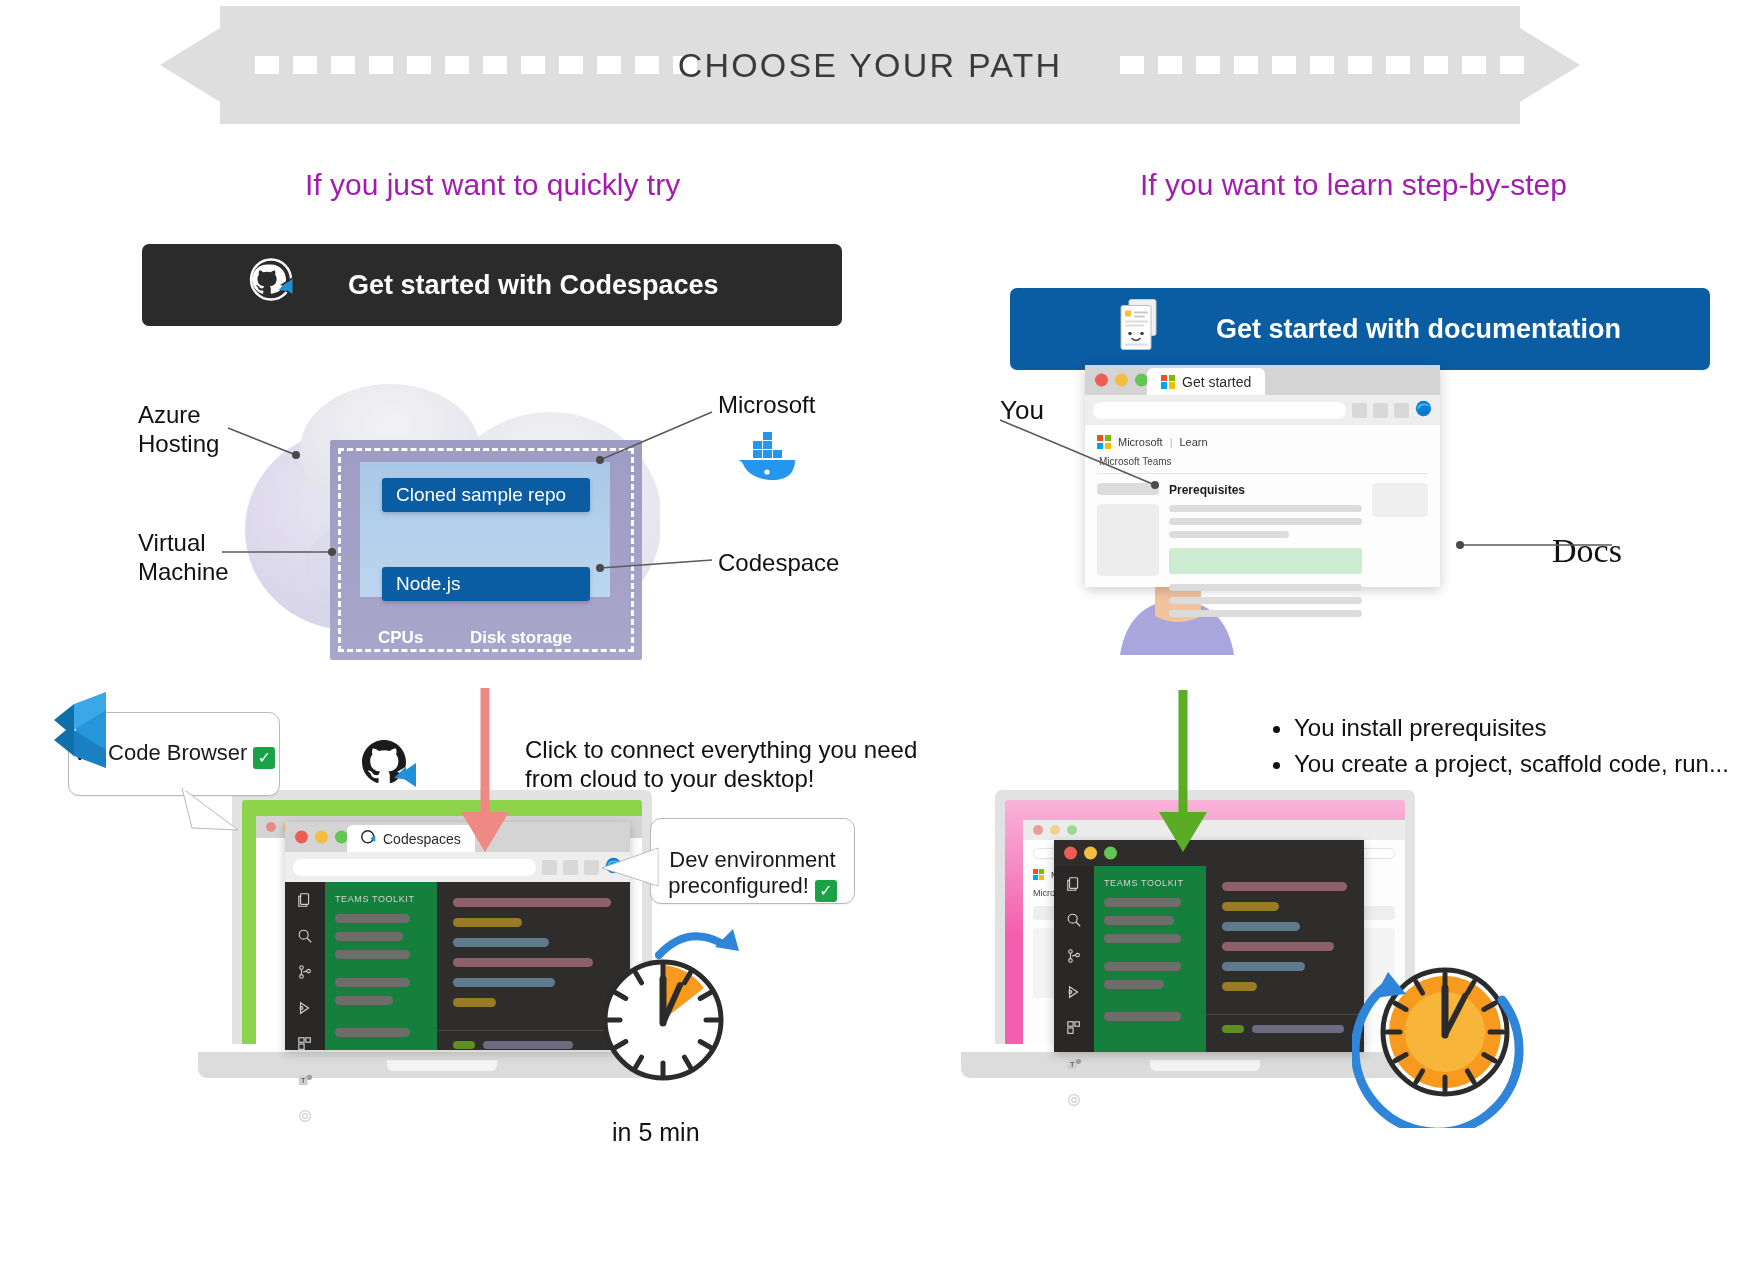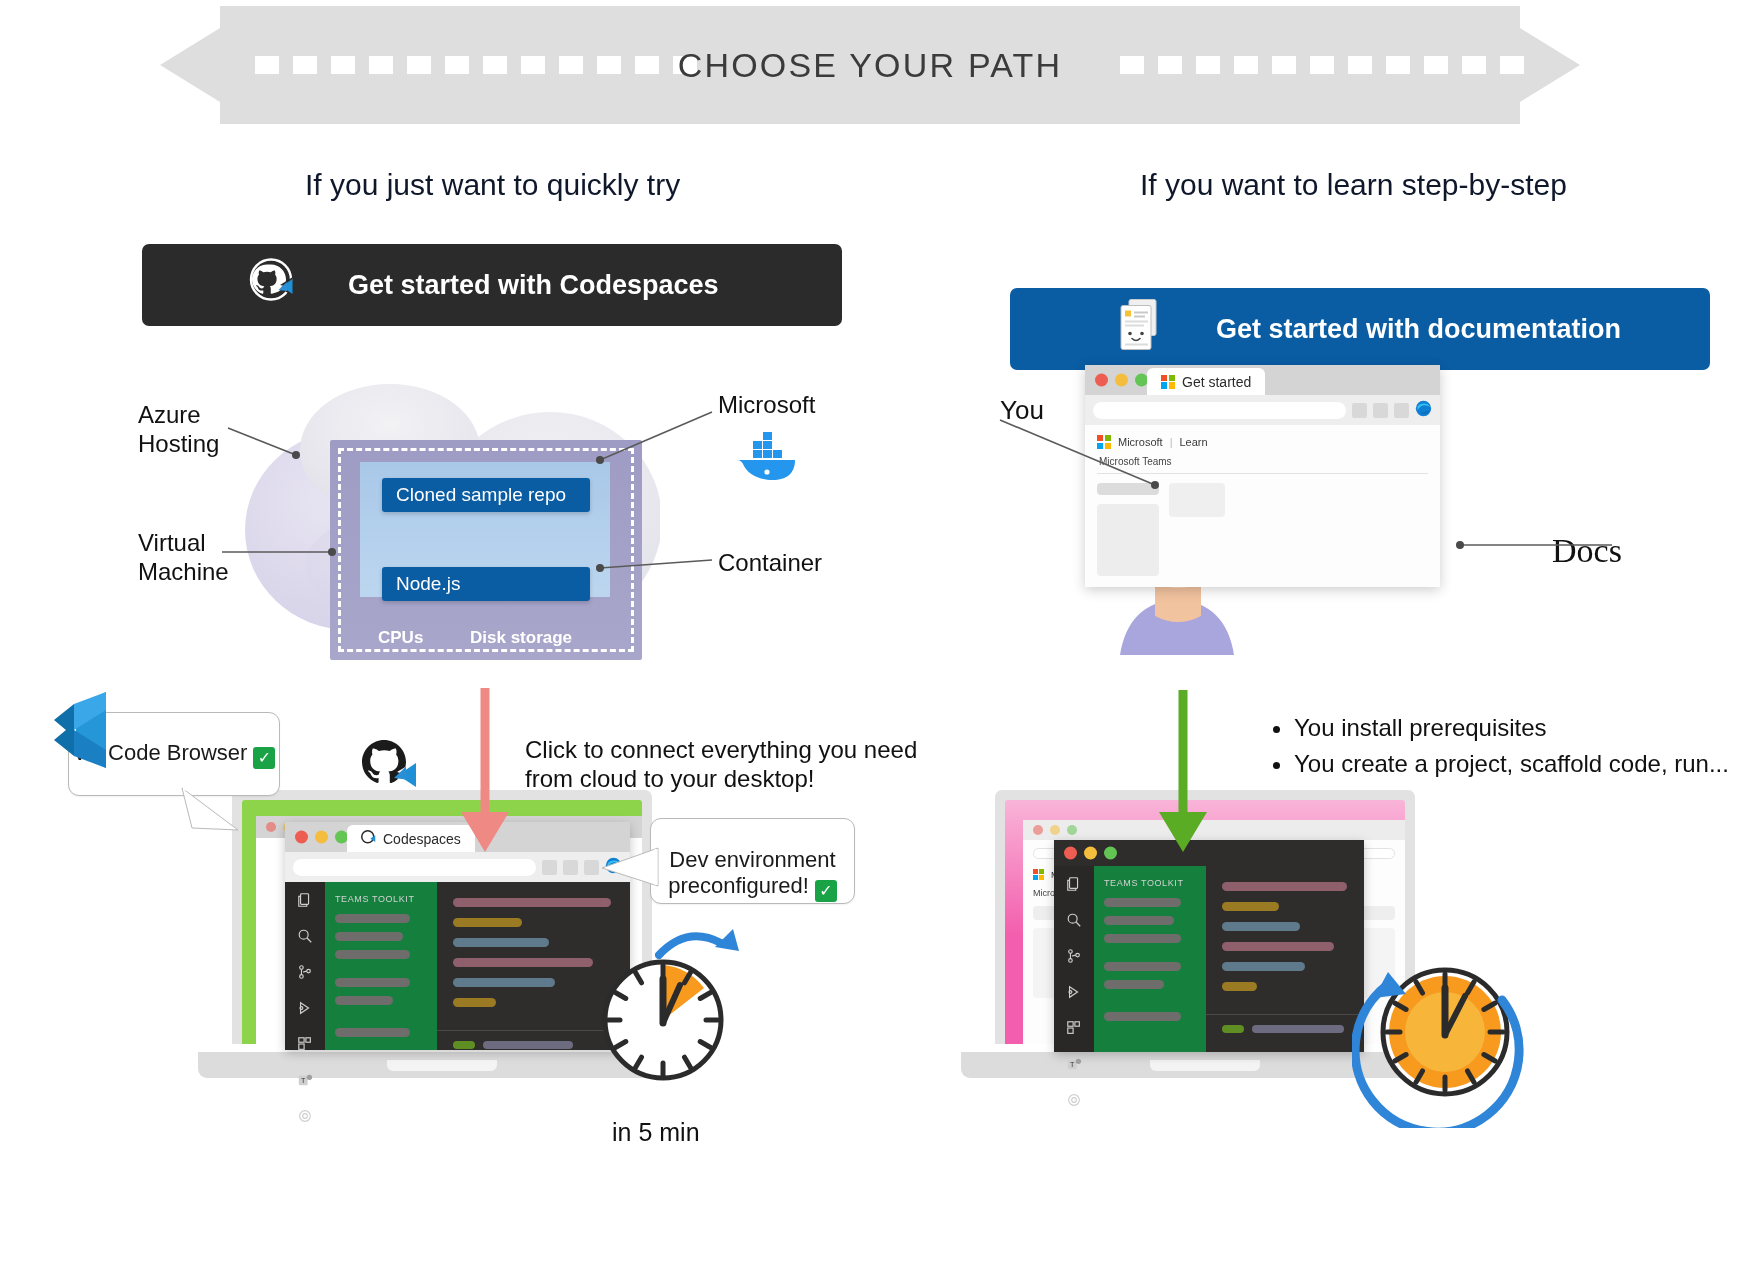--- a/index.html
+++ b/index.html
@@ -17,21 +17,21 @@
   
   #banner { position:absolute; left:160px; top:6px; width:1420px; height:118px; }
   #banner svg { display:block; }
   .banner-title {
     position:absolute; left:0; top:0; width:1420px; height:118px;
     display:flex; align-items:center; justify-content:center;
     font-size:34px; letter-spacing:2.2px; color:#3b3b3b; font-weight:400;
   }
 
   
-  .col-head { position:absolute; font-size:30px; color:#0f172a; white-space:nowrap; }
+  .col-head { position:absolute; font-size:30px; color:#a21caf; white-space:nowrap; }
   #head-left  { left:305px;  top:168px; }
   #head-right { left:1140px; top:168px; }
 
   
   .cta {
     position:absolute; border-radius:7px;
     display:flex; align-items:center; gap:22px;
     padding-left:96px;
     font-size:27px; font-weight:700; color:#ffffff;
   }
@@ -260,21 +260,21 @@
       </g>
       <circle cx="34" cy="44" r="2.6" fill="#fff"></circle>
     </svg>
   </div>
 
   <div class="lab" style="left:138px;top:400px;">Azure
 Hosting</div>
   <div class="lab" style="left:138px;top:528px;">Virtual
 Machine</div>
   <div class="lab" style="left:718px;top:390px;">Microsoft</div>
-  <div class="lab" style="left:718px;top:548px;">Container</div>
+  <div class="lab" style="left:718px;top:548px;">Codespace</div>
 
   <div style="position:absolute;left:1085px;top:418px;width:72px;height:24px;"></div>
 
   <div class="lab" style="left:1000px;top:395px;font-size:26px;">You</div>
   <div class="lab" style="left:1552px;top:530px;font-size:34px;font-family:Liberation Serif, serif;">Docs</div>
 
   <div style="position:absolute;left:1085px;top:430px;">
     <svg width="185" height="240" viewBox="0 0 185 240">
       <path d="M35 225 q8-52 57-56 49 4 57 56 z" fill="#a9a6dd"></path>
       <path d="M70 150 h46 v36 q-23 12 -46 0z" fill="#f2c39f"></path>
@@ -338,20 +338,30 @@
         <span>Microsoft</span>
         <span style="color:#bbb">|</span>
         <span>Learn</span>
       </div>
       <div class="crumb">Microsoft Teams</div>
       <div class="hr"></div>
       <div class="docgrid">
         <div class="docside">
           <div class="ph" style="height:12px;margin-bottom:9px;"></div>
           <div class="ph" style="height:72px;background:#ededed;"></div>
+        </div>
+        <div class="docmain">
+          <div class="h-pre">Prerequisites</div>
+          <div class="ph" style="height:7px;margin-bottom:6px;"></div>
+          <div class="ph" style="height:7px;margin-bottom:6px;"></div>
+          <div class="ph" style="height:7px;width:62%;margin-bottom:10px;"></div>
+          <div style="height:26px;background:#cdecd1;border-radius:3px;margin-bottom:10px;"></div>
+          <div class="ph" style="height:7px;margin-bottom:6px;"></div>
+          <div class="ph" style="height:7px;margin-bottom:6px;"></div>
+          <div class="ph" style="height:7px;"></div>
         </div>
         <div class="docright">
           <div class="ph" style="height:34px;background:#efefef;"></div>
         </div>
       </div>
     </div>
   </div>
 
   <ul style="position:absolute;left:1272px;top:710px;margin:0;padding-left:22px;font-size:24px;line-height:1.5;color:#111;">
     <li>You install prerequisites</li>

